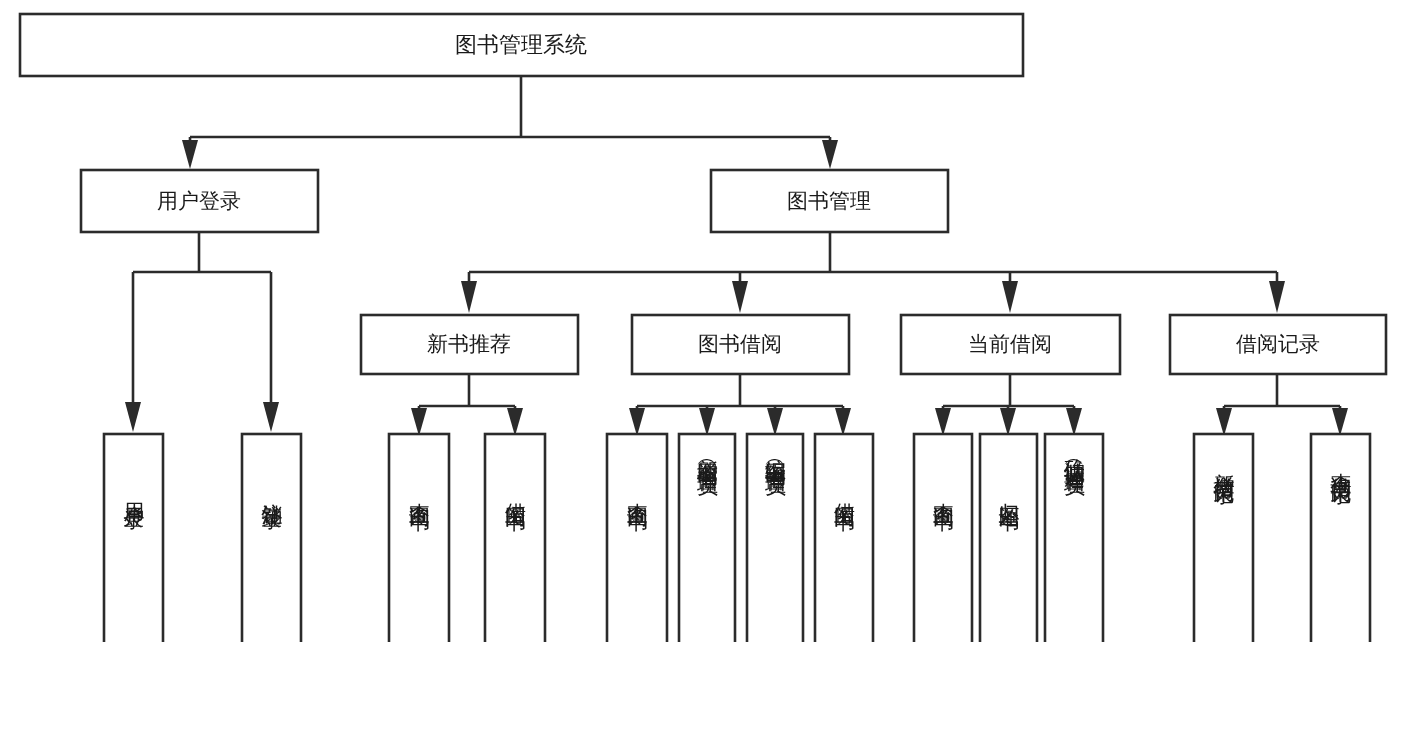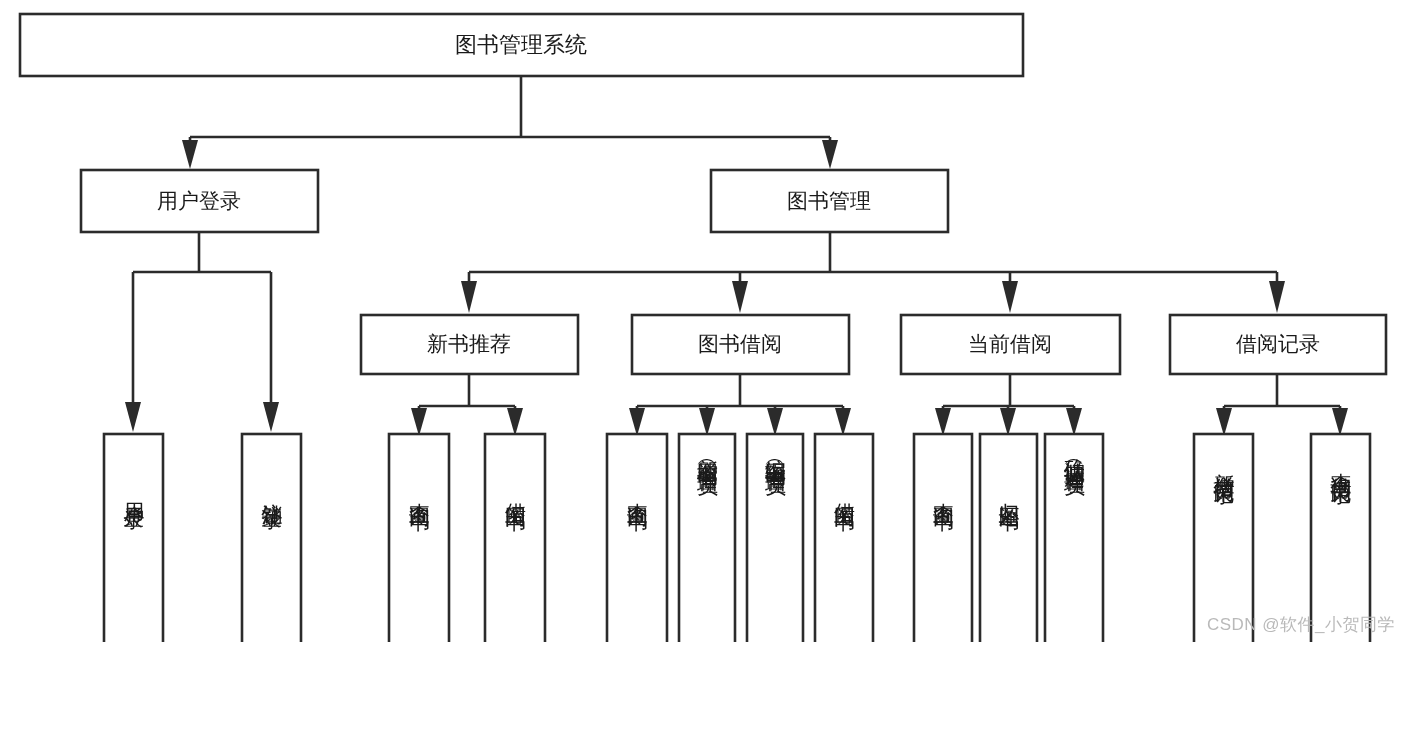--- a/index.html
+++ b/index.html
@@ -241,15 +241,14 @@
     <span class="vert-label">确认归还（管理员）</span>
   </div>
 
   <div class="vert-label-wrap" style="left:1194px; top:434px; width:59px; height:300px; padding-top:22px;">
     <span class="vert-label">新增借阅记录</span>
   </div>
   <div class="vert-label-wrap" style="left:1311px; top:434px; width:59px; height:300px; padding-top:22px;">
     <span class="vert-label">查询借阅记录</span>
   </div>
 
-  <div class="watermark">CSDN @软件_小贺同学</div>
 
 </div>
 
 </body></html>

